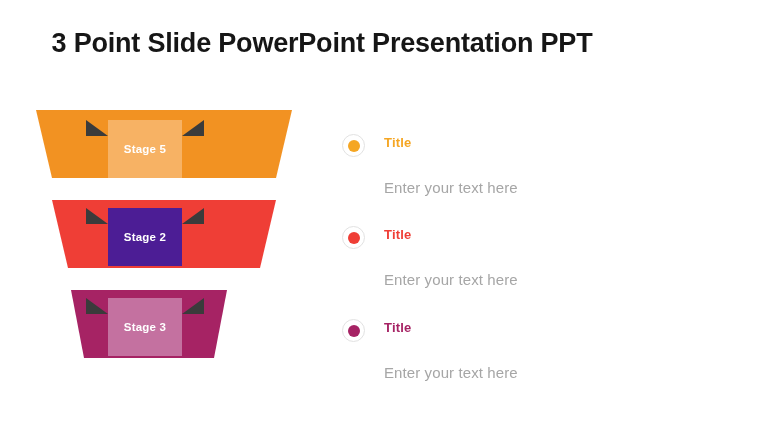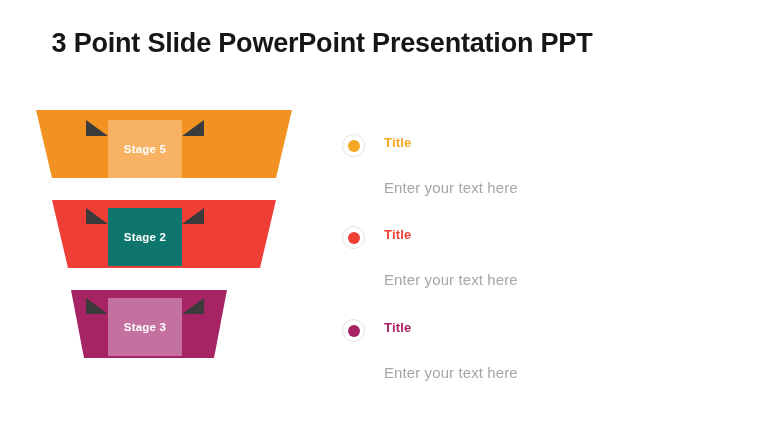--- a/index.html
+++ b/index.html
@@ -75,21 +75,21 @@
     </div>
 
     <div class="stage" id="st2" style="top: 200px; height: 68px;">
       <div class="wing" id="wg2" style="height: 68px;">
         <svg viewBox="0 0 330 68" preserveAspectRatio="none">
           <polygon id="poly2" points="52,0 276,0 260,68 68,68" fill="#ef3e36"></polygon>
         </svg>
       </div>
       <div class="fold fold-l" id="fl2" style="left: 86px; top: 8px; border-left-color: rgb(59, 59, 59);"></div>
       <div class="fold fold-r" id="fr2" style="left: 182px; top: 8px; border-bottom-color: rgb(59, 59, 59);"></div>
-      <div class="center-card" id="cc2" style="left: 108px; top: 8px; width: 74px; height: 58px; background: #0f766e;">
+      <div class="center-card" id="cc2" style="left: 108px; top: 8px; width: 74px; height: 58px; background: #4c1d95;">
         <span>Stage 2</span>
       </div>
     </div>
 
     <div class="stage" id="st3" style="top: 290px; height: 68px;">
       <div class="wing" id="wg3" style="height: 68px;">
         <svg viewBox="0 0 330 68" preserveAspectRatio="none">
           <polygon id="poly3" points="71,0 227,0 214,68 84,68" fill="#a62364"></polygon>
         </svg>
       </div>

